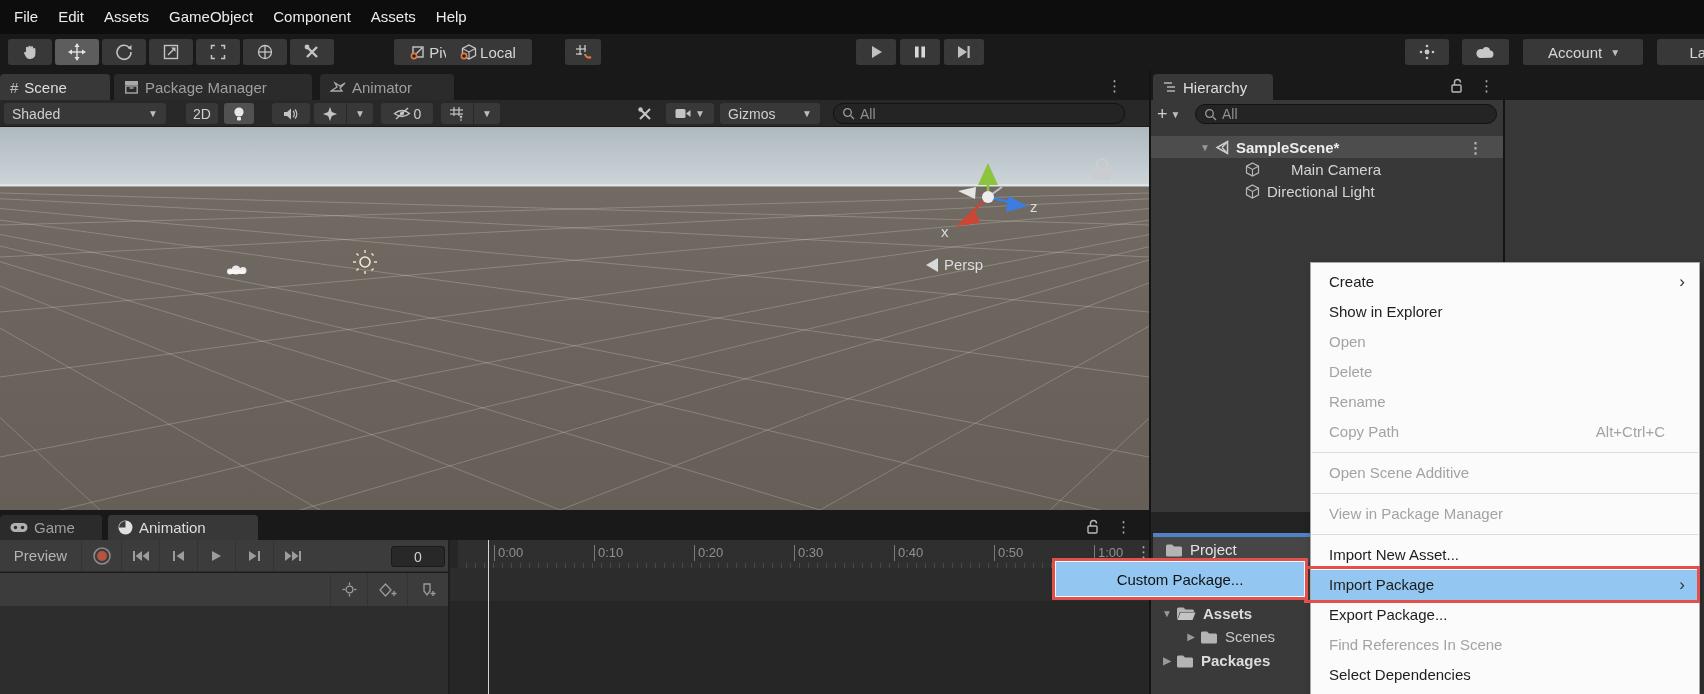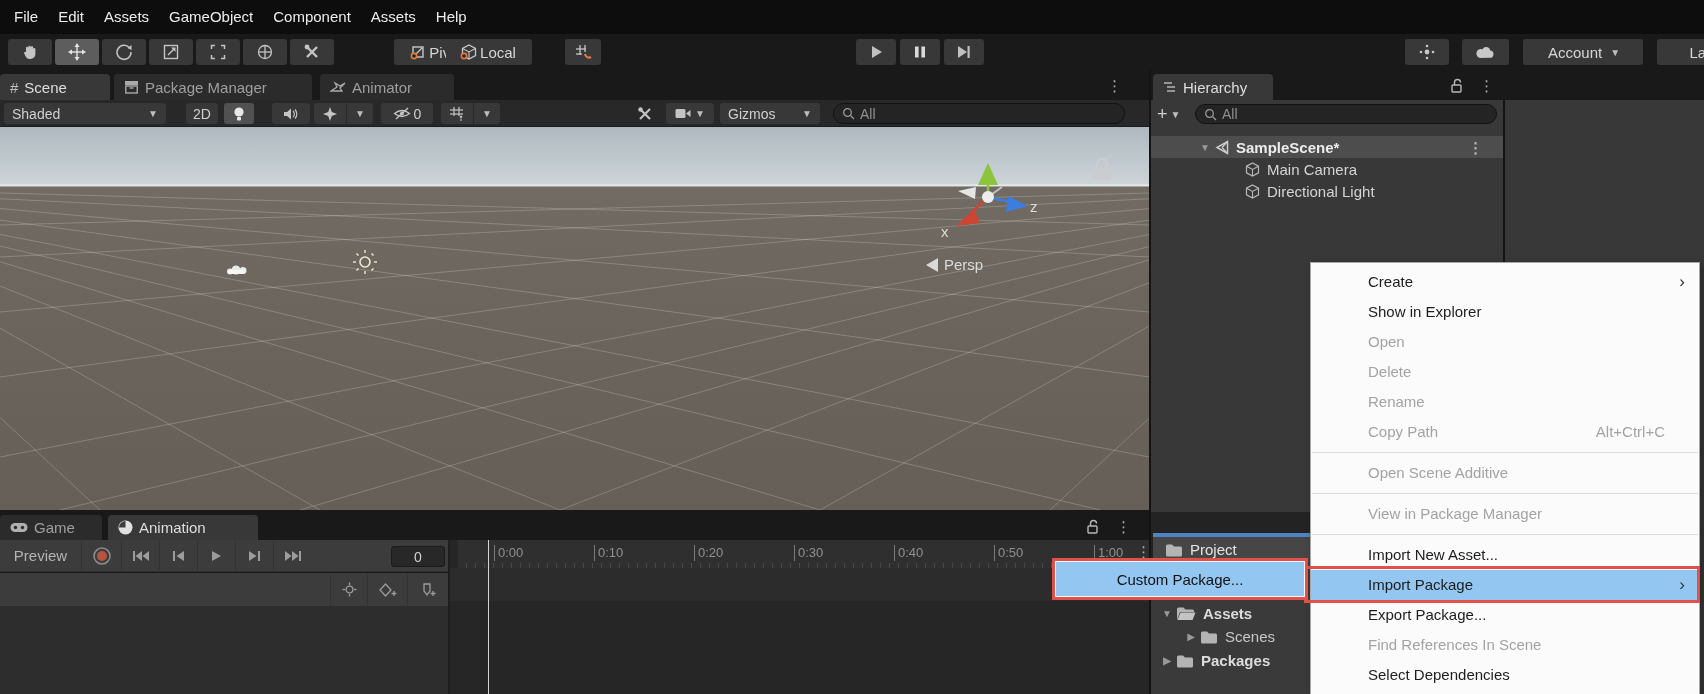--- a/index.html
+++ b/index.html
@@ -83,21 +83,21 @@
     color:#e4e4e4; font-size:15px; }
   #proj-body { left:1149px; top:562px; width:354px; height:132px; background:#3a3a3a;
     border-left:2px solid #141414; }
   .prow { position:absolute; display:flex; align-items:center; color:#c8c8c8; font-size:15px; height:23px; }
   .prow.bold { font-weight:bold; color:#dcdcdc; }
 
   
   #ctx-menu { left:1310px; top:262px; width:390px; height:432px; background:#fbfbfb;
     border:1px solid #a8a8a8; border-bottom:none; box-shadow:3px 3px 8px rgba(0,0,0,.35);
     padding-top:4px; z-index:50; }
-  .ctx-item { position:relative; height:30px; line-height:30px; padding-left:57px;
+  .ctx-item { position:relative; height:30px; line-height:30px; padding-left:18px;
     font-size:15px; color:#1d1d1d; white-space:nowrap; }
   .ctx-item.disabled { color:#a3a3a3; }
   .ctx-item.hl { background:#93c7f2; }
   .ctx-sep { height:1px; background:#dcdcdc; margin:5px 1px; }
   .ctx-shortcut { position:absolute; right:34px; top:0; color:#a3a3a3; }
   .ctx-arrow { position:absolute; right:14px; top:0; font-size:17px; color:#333; }
   #ip-annotation { position:absolute; left:-7px; right:-1px; top:-4px; bottom:-3px;
     border:3px solid #e2504c; pointer-events:none; }
 
   
@@ -512,21 +512,21 @@
       <span class="icon" style="margin:0 6px 0 4px;">
           <svg width="15" height="15">
             <polygon points="12.5,1.5 12.5,13.5 2,7.5" fill="none" stroke="#cfcfcf" stroke-width="1.5"></polygon>
             <line x1="12.5" y1="1.5" x2="7" y2="7.5" stroke="#cfcfcf" stroke-width="1.2"></line>
             <line x1="12.5" y1="13.5" x2="7" y2="7.5" stroke="#cfcfcf" stroke-width="1.2"></line>
           </svg>
         </span>
       <span>SampleScene*</span>
       <span class="kebab" style="position:absolute;right:22px;">⋮</span>
     </div>
-    <div class="hrow" style="top:58px;">
+    <div class="hrow" style="top:58px;gap:24px;">
       <span class="icon" style="margin-left:94px;margin-right:7px;">
           <svg width="15" height="15">
             <polygon points="7.5,1 13.5,4.2 13.5,10.8 7.5,14 1.5,10.8 1.5,4.2" fill="none" stroke="#b8b8b8" stroke-width="1.2"></polygon>
             <polyline points="1.5,4.2 7.5,7.4 13.5,4.2" fill="none" stroke="#b8b8b8" stroke-width="1.1"></polyline>
             <line x1="7.5" y1="7.4" x2="7.5" y2="14" stroke="#b8b8b8" stroke-width="1.1"></line>
           </svg>
         </span>
       <span>Main Camera</span>
     </div>
     <div class="hrow" style="top:80px;">

